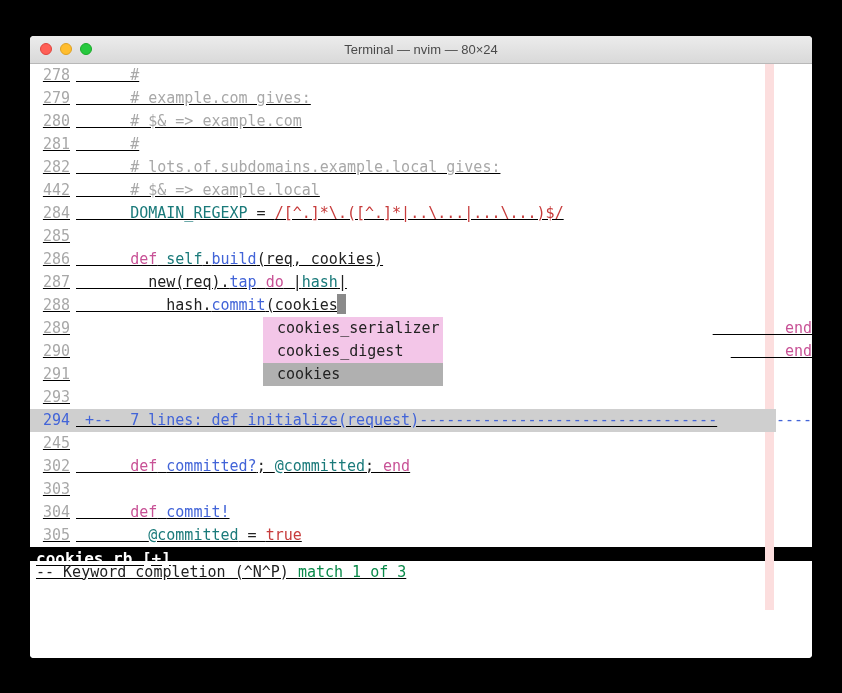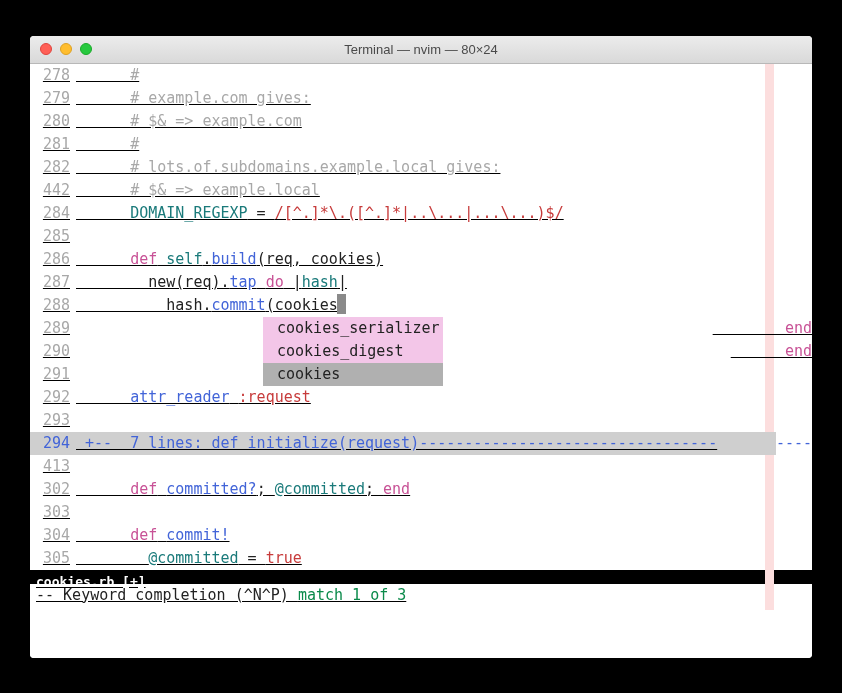--- a/index.html
+++ b/index.html
@@ -131,21 +131,21 @@
     background: #fff;
     padding-left: 0;
   }
   .statusbar {
     height: 14px;
     background: #000;
     color: #fff;
     font-weight: bold;
     padding-left: 6px;
     white-space: pre;
-    font-size: 13px;
+    font-size: 16px;
     line-height: 23px;
   }
   .cmdline {
     height: 23px;
     background: #fff;
     color: #222;
     padding-left: 6px;
     white-space: pre;
     font-size: 15px;
     line-height: 23px;
@@ -220,32 +220,28 @@
       </div>
       <div class="row">
         <span class="gutter">290</span>
         <span class="code c-kw">      end</span>
       </div>
       <div class="row">
         <span class="gutter">291</span>
         <span class="code"></span>
       </div>
       <div class="row">
-        <span class="gutter">292</span>
-        <span class="code"><span class="c-fn">      attr_reader</span><span class="c-plain"> </span><span class="c-sym">:request</span></span>
-      </div>
-      <div class="row">
         <span class="gutter">293</span>
         <span class="code"></span>
       </div>
 
       <div class="fold-row"><span class="gutter" style="color:#4264d8; display:inline-block;">294</span><span> +--  7 lines: def initialize(request)---------------------------------</span><span class="dashes-tail">----</span></div>
 
       <div class="row">
-        <span class="gutter">413</span>
+        <span class="gutter">245</span>
         <span class="code"></span>
       </div>
       <div class="row">
         <span class="gutter">302</span>
         <span class="code"><span class="c-kw">      def</span><span class="c-plain"> </span><span class="c-fn">committed?</span><span class="c-plain">; </span><span class="c-const">@committed</span><span class="c-plain">; </span><span class="c-kw">end</span></span>
       </div>
       <div class="row">
         <span class="gutter">303</span>
         <span class="code"></span>
       </div>

